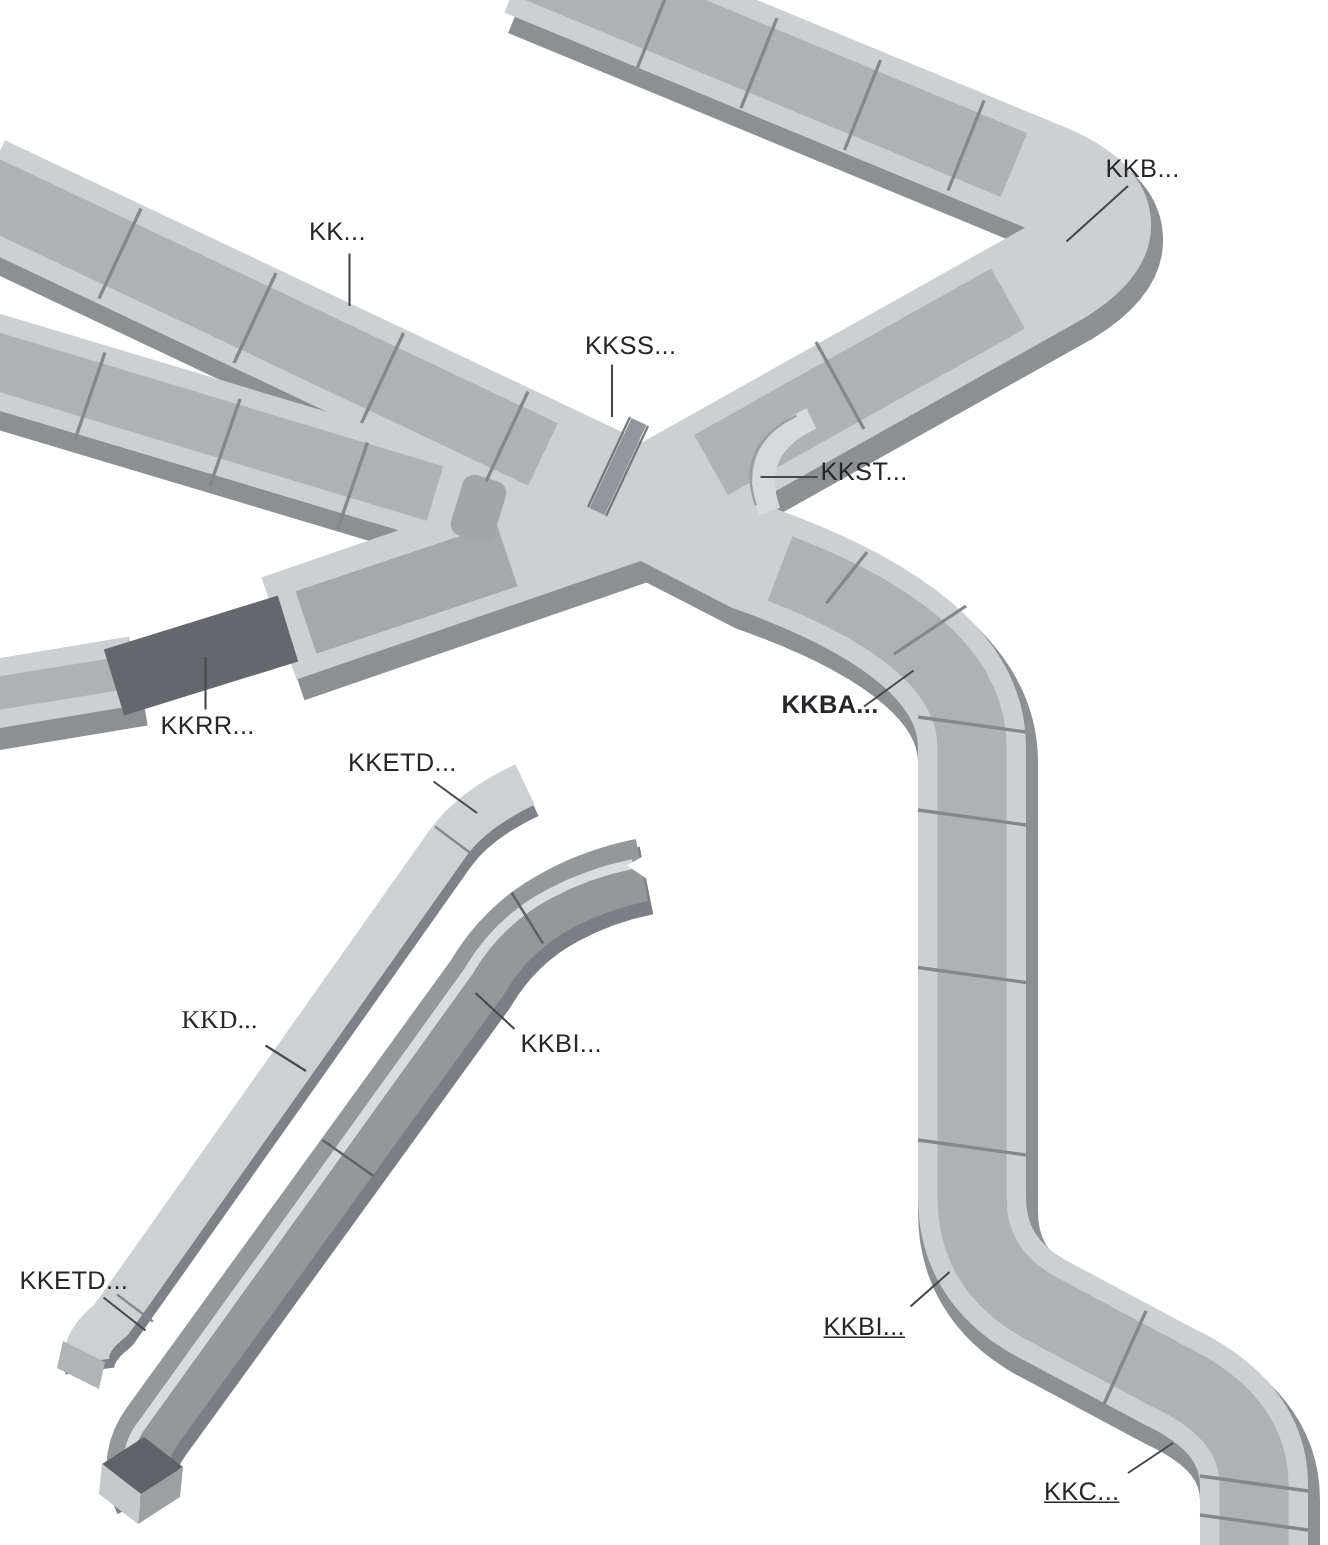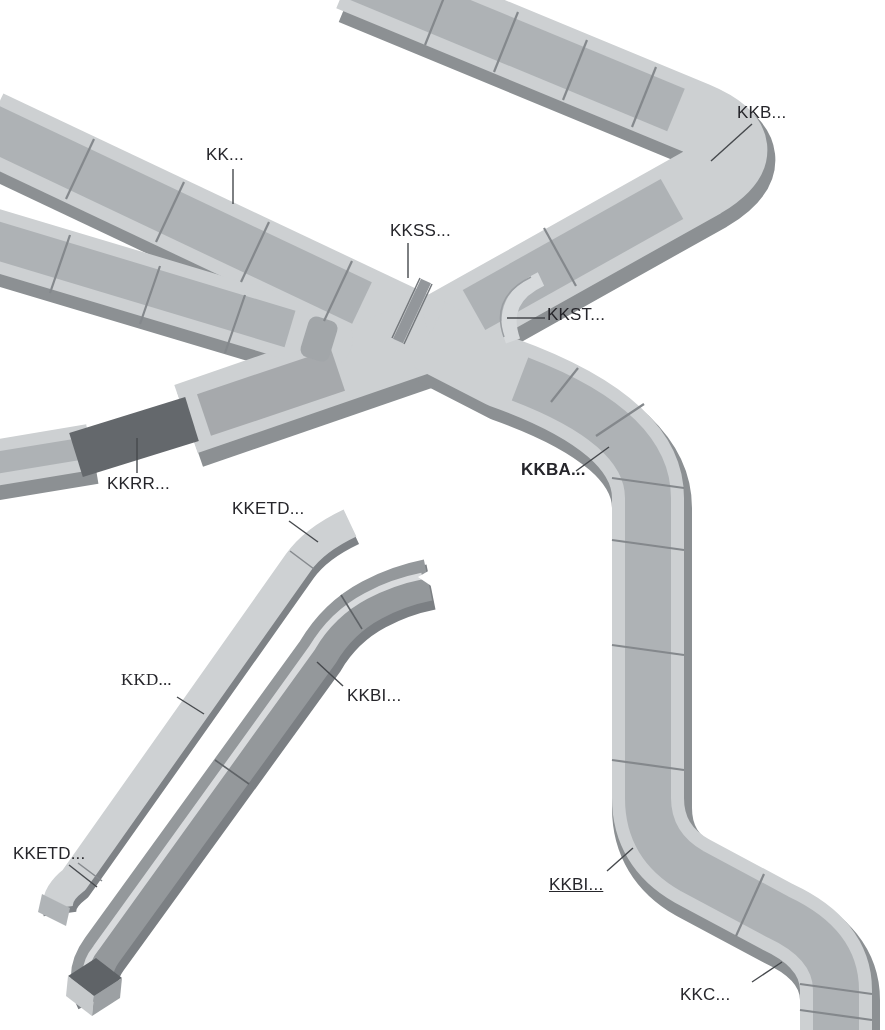--- a/index.html
+++ b/index.html
@@ -140,15 +140,15 @@
   <div class="label" style="left:390px;top:221px;">KKSS...</div>
   <div class="label" style="left:737px;top:103px;">KKB...</div>
   <div class="label" style="left:547px;top:305px;">KKST...</div>
   <div class="label" style="left:107px;top:474px;">KKRR...</div>
   <div class="label" style="left:521px;top:460px;font-weight:bold;">KKBA...</div>
   <div class="label" style="left:232px;top:499px;">KKETD...</div>
   <div class="label" style="left:121px;top:670px;font-family:Liberation Serif, serif;">KKD...</div>
   <div class="label" style="left:347px;top:686px;">KKBI...</div>
   <div class="label" style="left:13px;top:844px;">KKETD...</div>
   <div class="label" style="left:549px;top:875px;text-decoration:underline;">KKBI...</div>
-  <div class="label" style="left:680px;top:985px;">KKC...</div>
+  <div class="label" style="left:696px;top:985px;text-decoration:underline;">KKC...</div>
 
 </div>
 
 </body></html>

